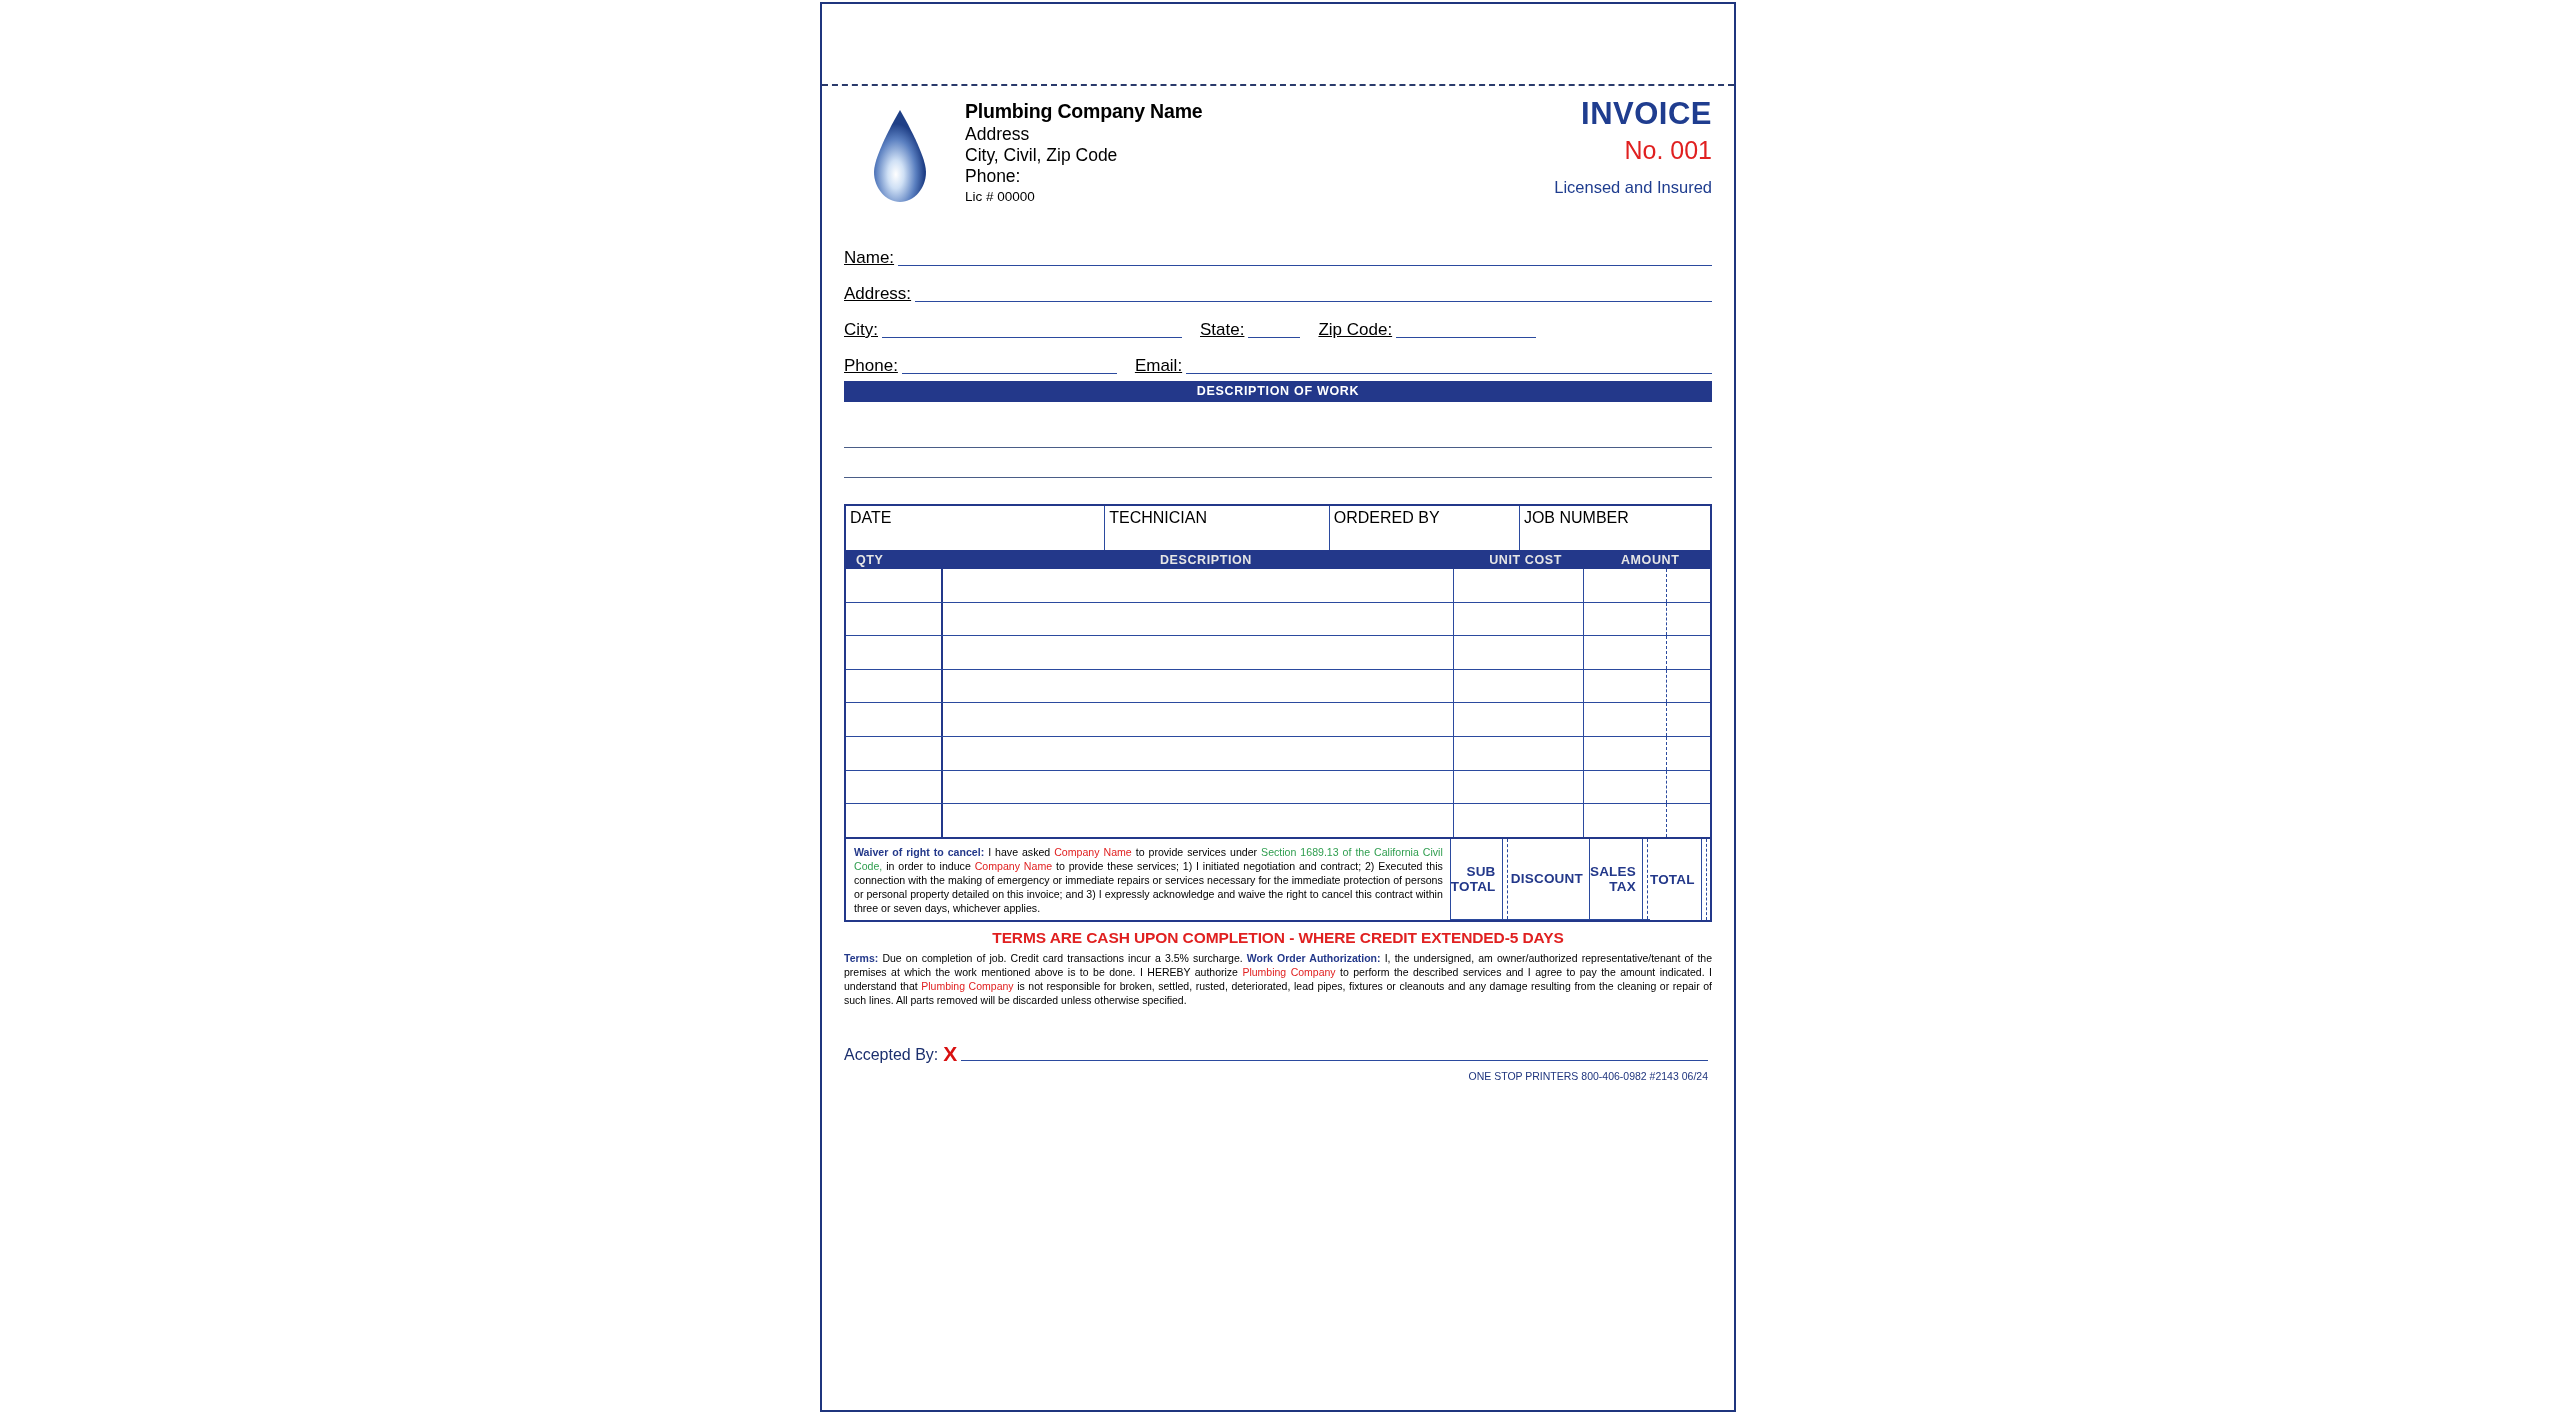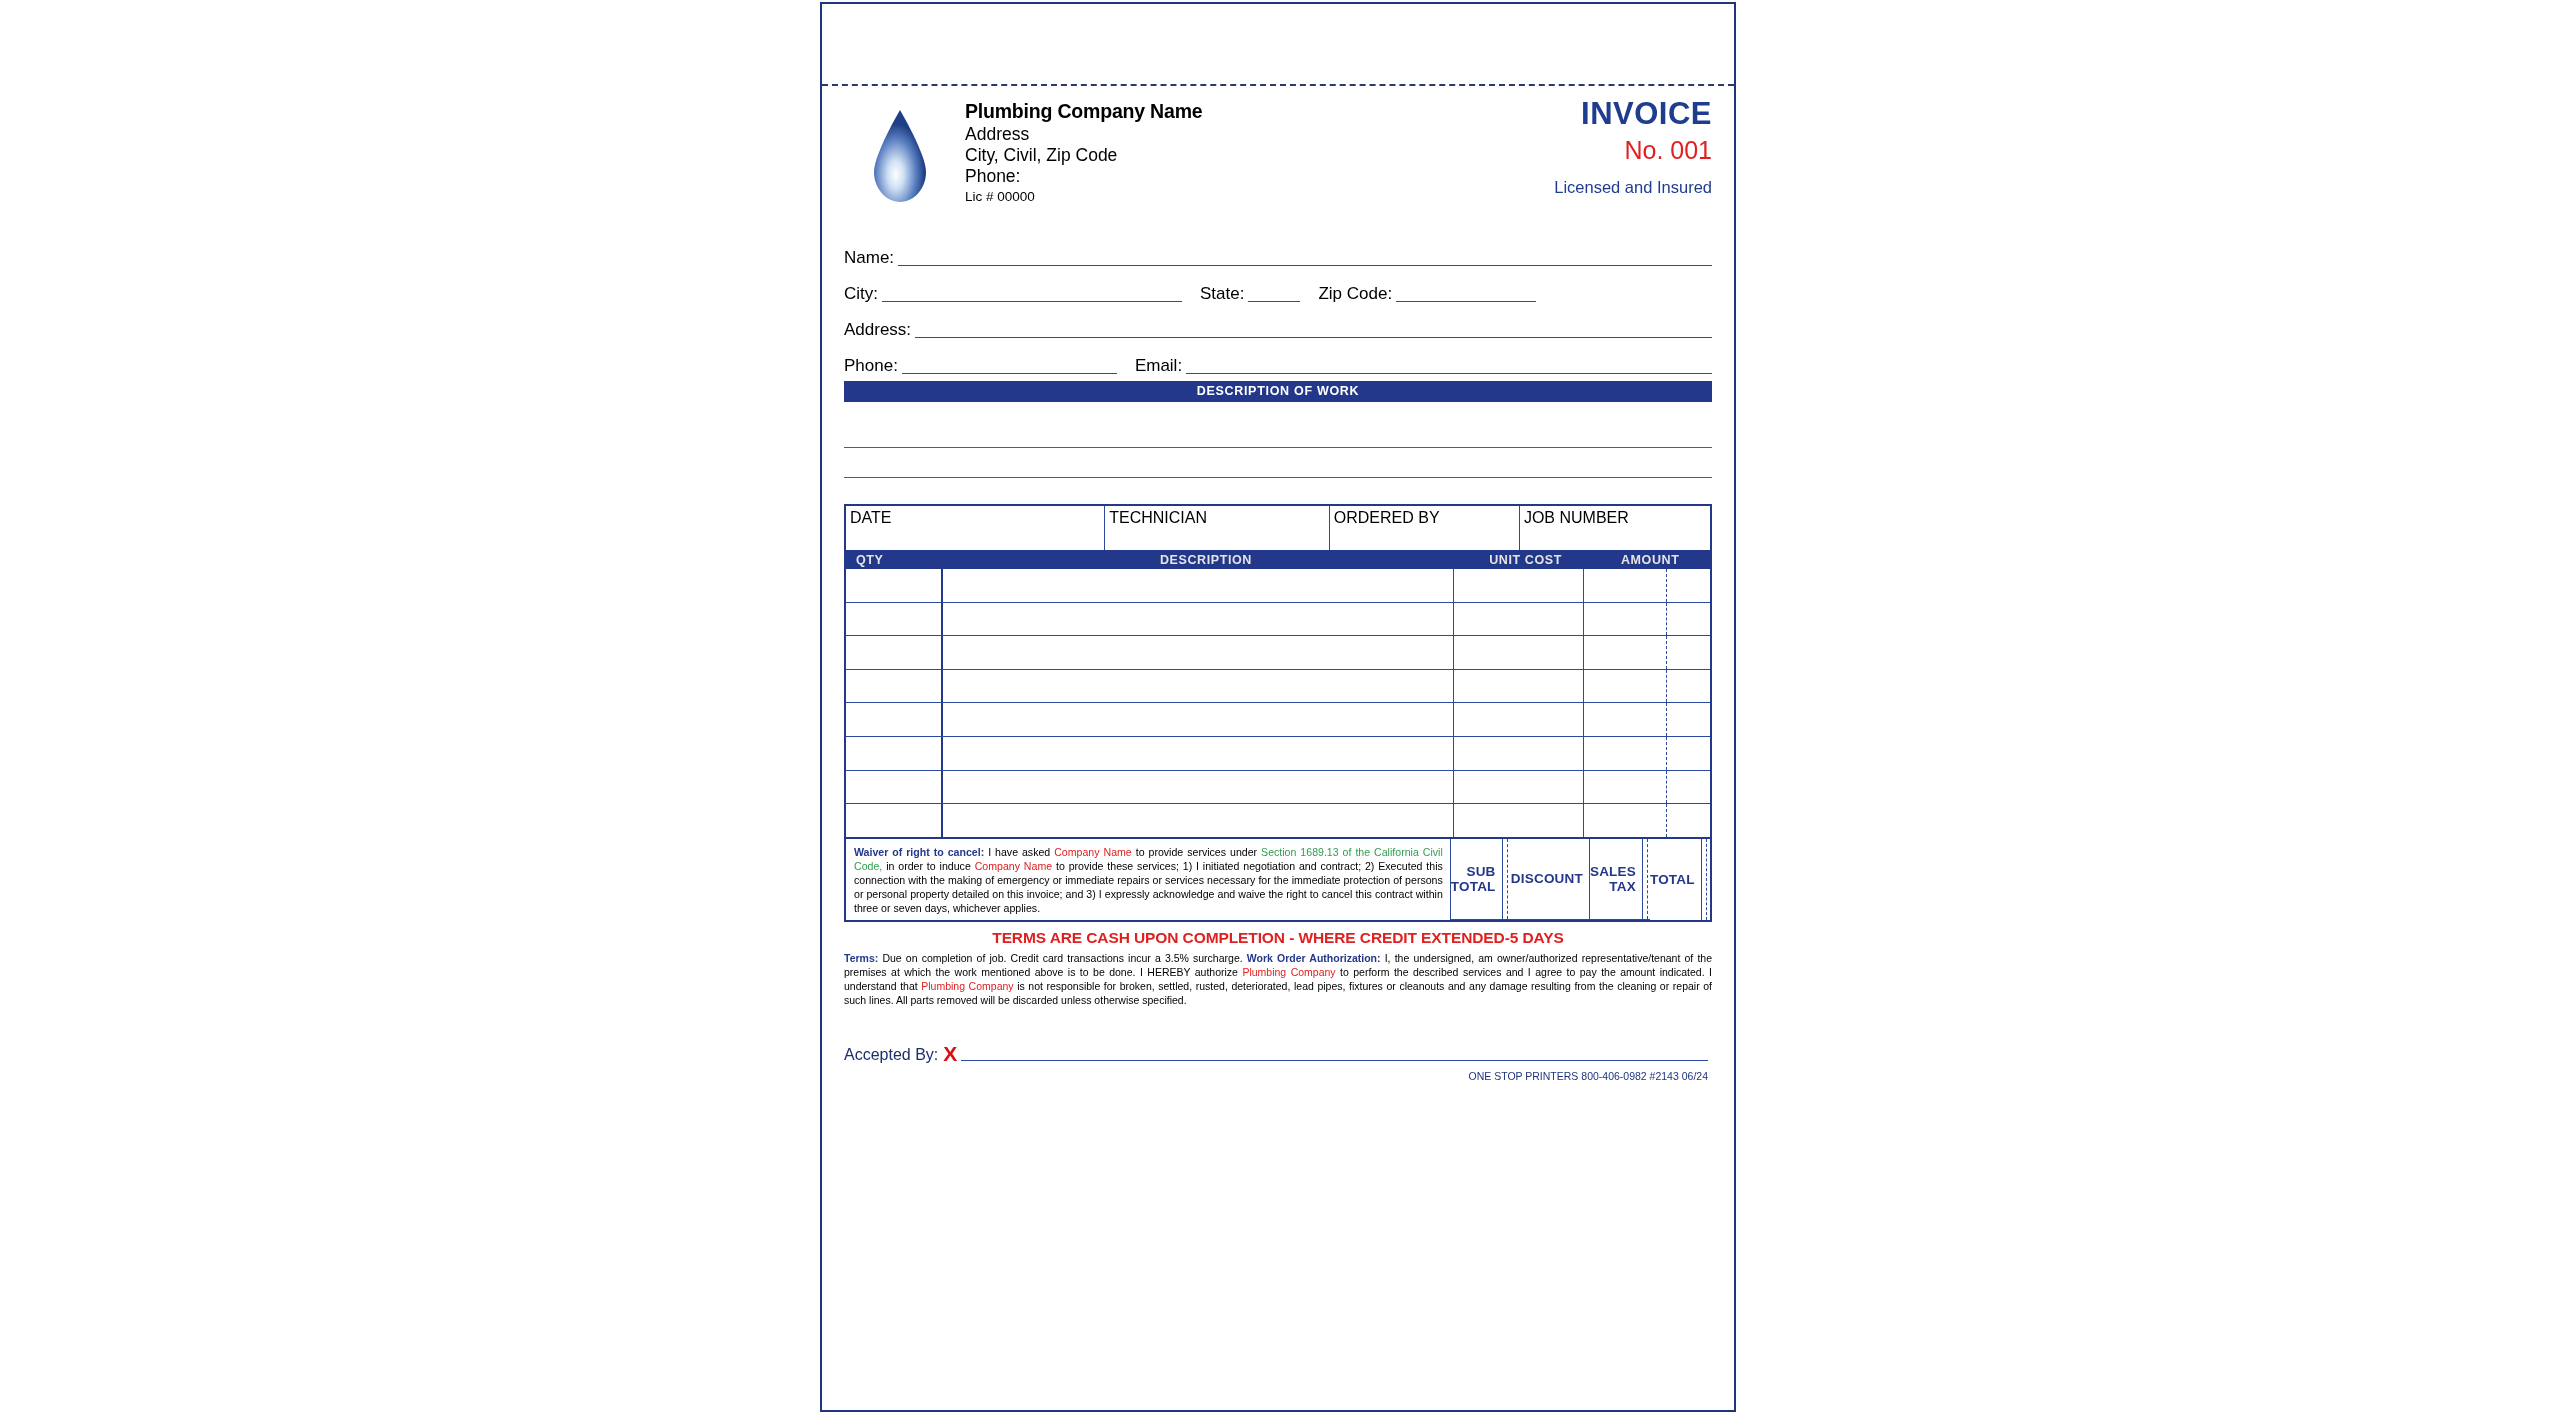--- a/index.html
+++ b/index.html
@@ -54,21 +54,21 @@
     letter-spacing:.5px;line-height:1;
   }
   .inv .no{
     font-size:25px;color:#e02020;margin-top:9px;line-height:1;
   }
   .inv .lic{
     font-size:16.5px;color:#1f3d8f;margin-top:16px;line-height:1;
   }
 
   
-  .fields{margin-top:6px;}
+  .fields{margin-top:6px;text-decoration:underline;}
   .frow{
     display:flex;align-items:flex-end;
     height:36px;
   }
   .flabel{font-size:17px;white-space:nowrap;padding-right:4px;}
   .fline{
     flex:1 1 auto;
     border-bottom:1.6px solid #2b4a9e;
     height:20px;
     margin-bottom:2px;
@@ -247,33 +247,33 @@
       </div>
 
       <div class="fields">
 
         <div class="frow">
           <span class="flabel">Name:</span>
           <span class="fline"></span>
         </div>
 
         <div class="frow">
+          <span class="flabel">Address:</span>
+          <span class="fline"></span>
+        </div>
+
+        <div class="frow">
           <span class="flabel">City:</span>
           <span class="fline city"></span>
           <span class="gap"></span>
           <span class="flabel">State:</span>
           <span class="fline sm"></span>
           <span class="gap"></span>
           <span class="flabel">Zip Code:</span>
           <span class="fline zip"></span>
-        </div>
-
-        <div class="frow">
-          <span class="flabel">Address:</span>
-          <span class="fline"></span>
         </div>
 
         <div class="frow">
           <span class="flabel">Phone:</span>
           <span class="fline phone"></span>
           <span class="gap"></span>
           <span class="flabel">Email:</span>
           <span class="fline"></span>
         </div>
       </div>

